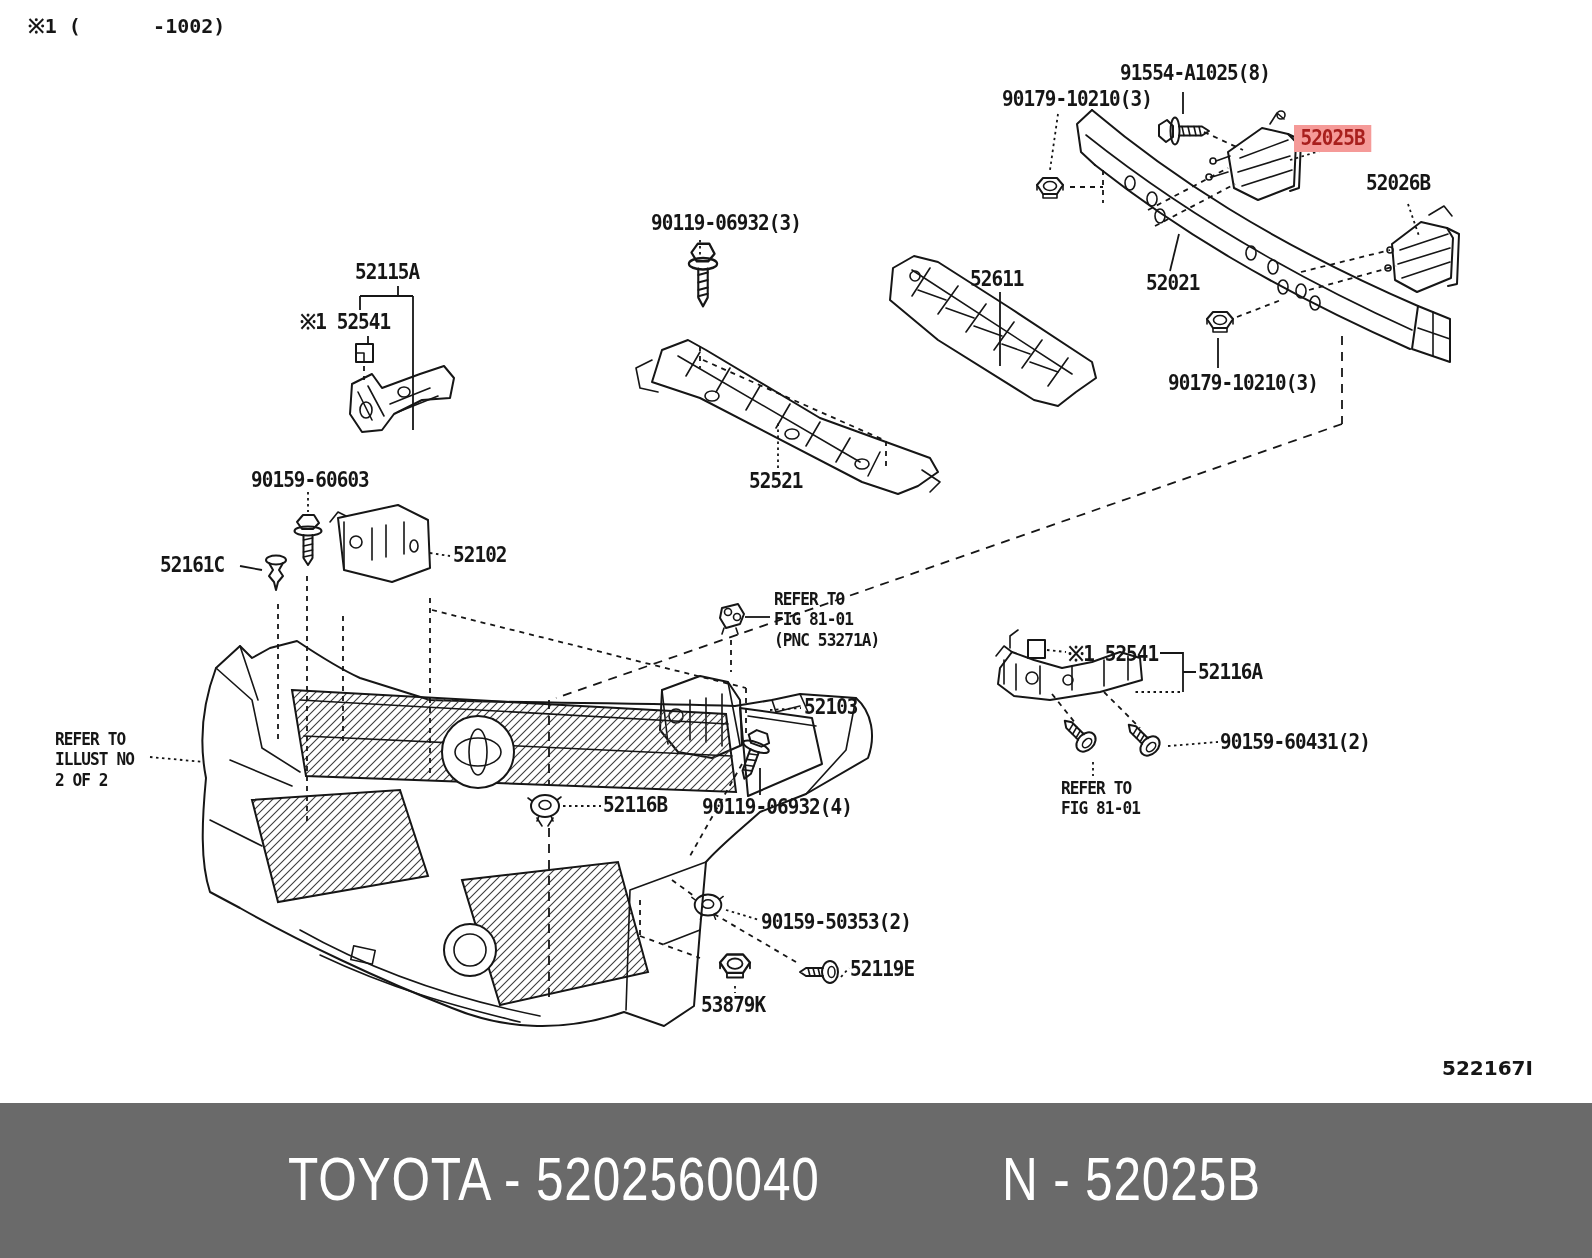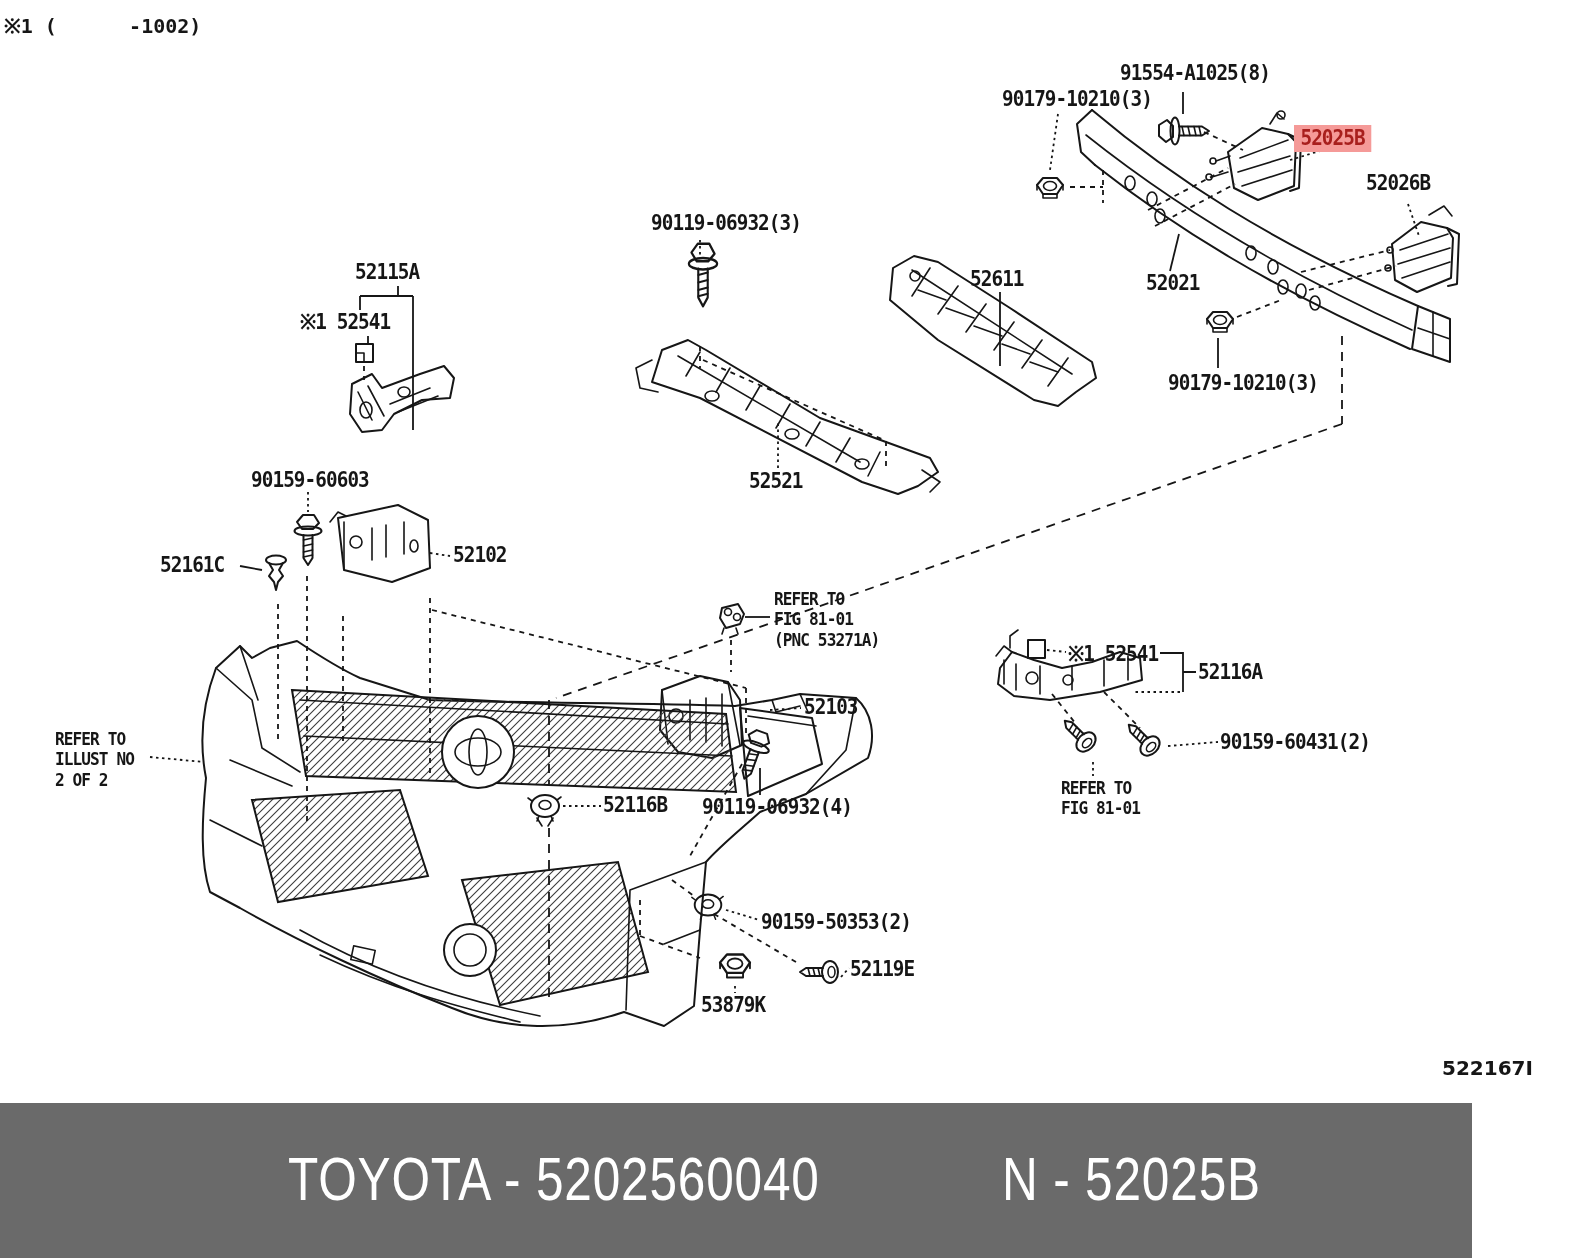--- a/index.html
+++ b/index.html
@@ -18,21 +18,21 @@
   #art .dot{stroke-dasharray:2.5 3.5;}
   #art .dash{fill:none;stroke:var(--line);stroke-width:1.8;stroke-dasharray:9 7;}
   #art .dash2{fill:none;stroke:var(--line);stroke-width:1.8;stroke-dasharray:5 5;}
   .pl{position:absolute;font:700 21px "DejaVu Sans Mono",monospace;color:var(--line);
       letter-spacing:-1px;white-space:pre;transform:scaleX(.92);transform-origin:left top;line-height:1.05;}
   .note{position:absolute;font:700 17.5px "DejaVu Sans Mono",monospace;color:var(--line);
       letter-spacing:-1px;white-space:pre-line;transform:scaleX(.92);transform-origin:left top;line-height:1.16;}
   .hl{background:var(--highlight_bg);color:var(--highlight_text);padding:2px 7px 3px 7px;}
   .fnote{position:absolute;font:700 20px "DejaVu Sans Mono",monospace;color:var(--line);white-space:pre;}
   .figcode{position:absolute;font:700 20px "DejaVu Sans",sans-serif;color:var(--line);letter-spacing:0px;}
-  #banner{position:absolute;left:0;top:1103px;width:1472px;height:155px;background:var(--banner_bg);}
+  #banner{position:absolute;left:0;top:1103px;width:1592px;height:155px;background:var(--banner_bg);}
   .bannertxt{position:absolute;top:50%;font:400 62px "Liberation Sans",sans-serif;color:var(--banner_text);
       white-space:pre;transform:translateY(-54%) scaleX(.8);transform-origin:left center;letter-spacing:1px;}
 </style>
 </head>
 <body>
 
 <div id="stage">
 
   <svg id="art" width="1592" height="1258" viewBox="0 0 1592 1258">
     <defs>
@@ -251,21 +251,21 @@
       <path class="lead dot" d="M1093,762 L1093,776"></path>
       <path class="lead dot" d="M563,806 L601,806"></path>
       <path class="lead" d="M760,768 L760,795"></path>
       <path class="lead dot" d="M150,757 L204,762"></path>
       <path class="lead dot" d="M726,910 L759,920"></path>
       <path class="lead dot" d="M841,977 L849,968"></path>
       <path class="lead dot" d="M735,986 L735,993"></path>
     </g>
   </svg>
 
-  <div class="fnote" style="left:4px;top:12px">※1 (      -1002)</div>
+  <div class="fnote" style="left:28px;top:12px">※1 (      -1002)</div>
 
   <div class="pl" style="left:1120px;top:62px">91554-A1025(8)</div>
   <div class="pl" style="left:1002px;top:88px">90179-10210(3)</div>
   <div class="pl hl" style="left:1294px;top:125px">52025B</div>
   <div class="pl" style="left:1366px;top:172px">52026B</div>
   <div class="pl" style="left:1146px;top:272px">52021</div>
   <div class="pl" style="left:1168px;top:372px">90179-10210(3)</div>
   <div class="pl" style="left:651px;top:212px">90119-06932(3)</div>
   <div class="pl" style="left:970px;top:268px">52611</div>
   <div class="pl" style="left:749px;top:470px">52521</div>

